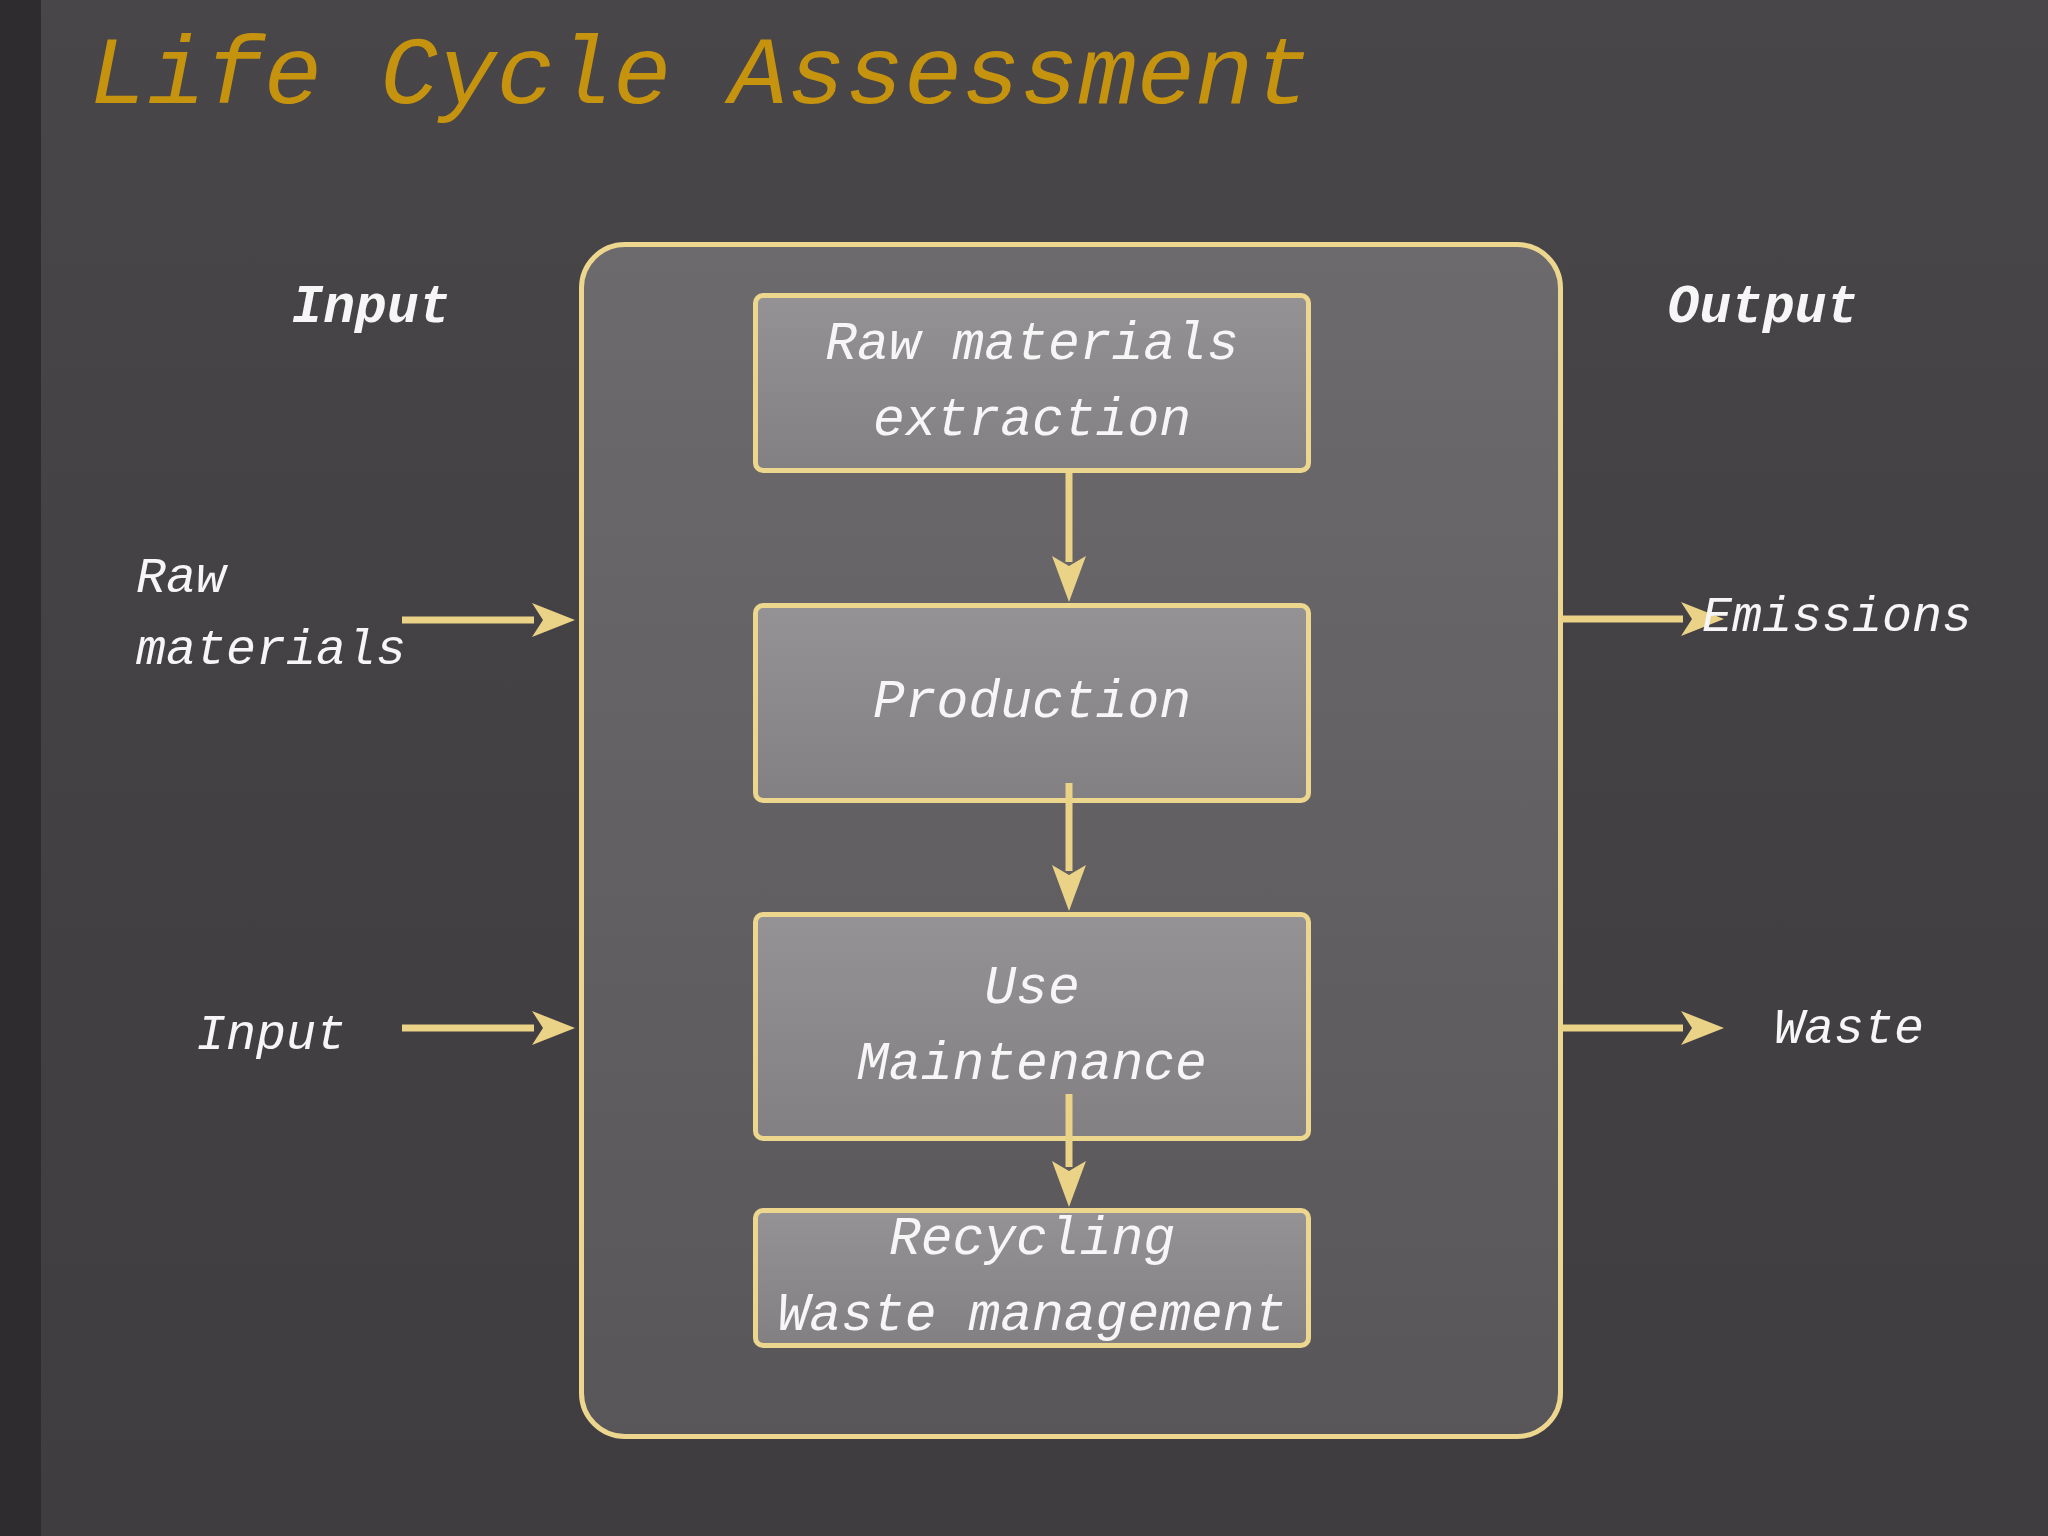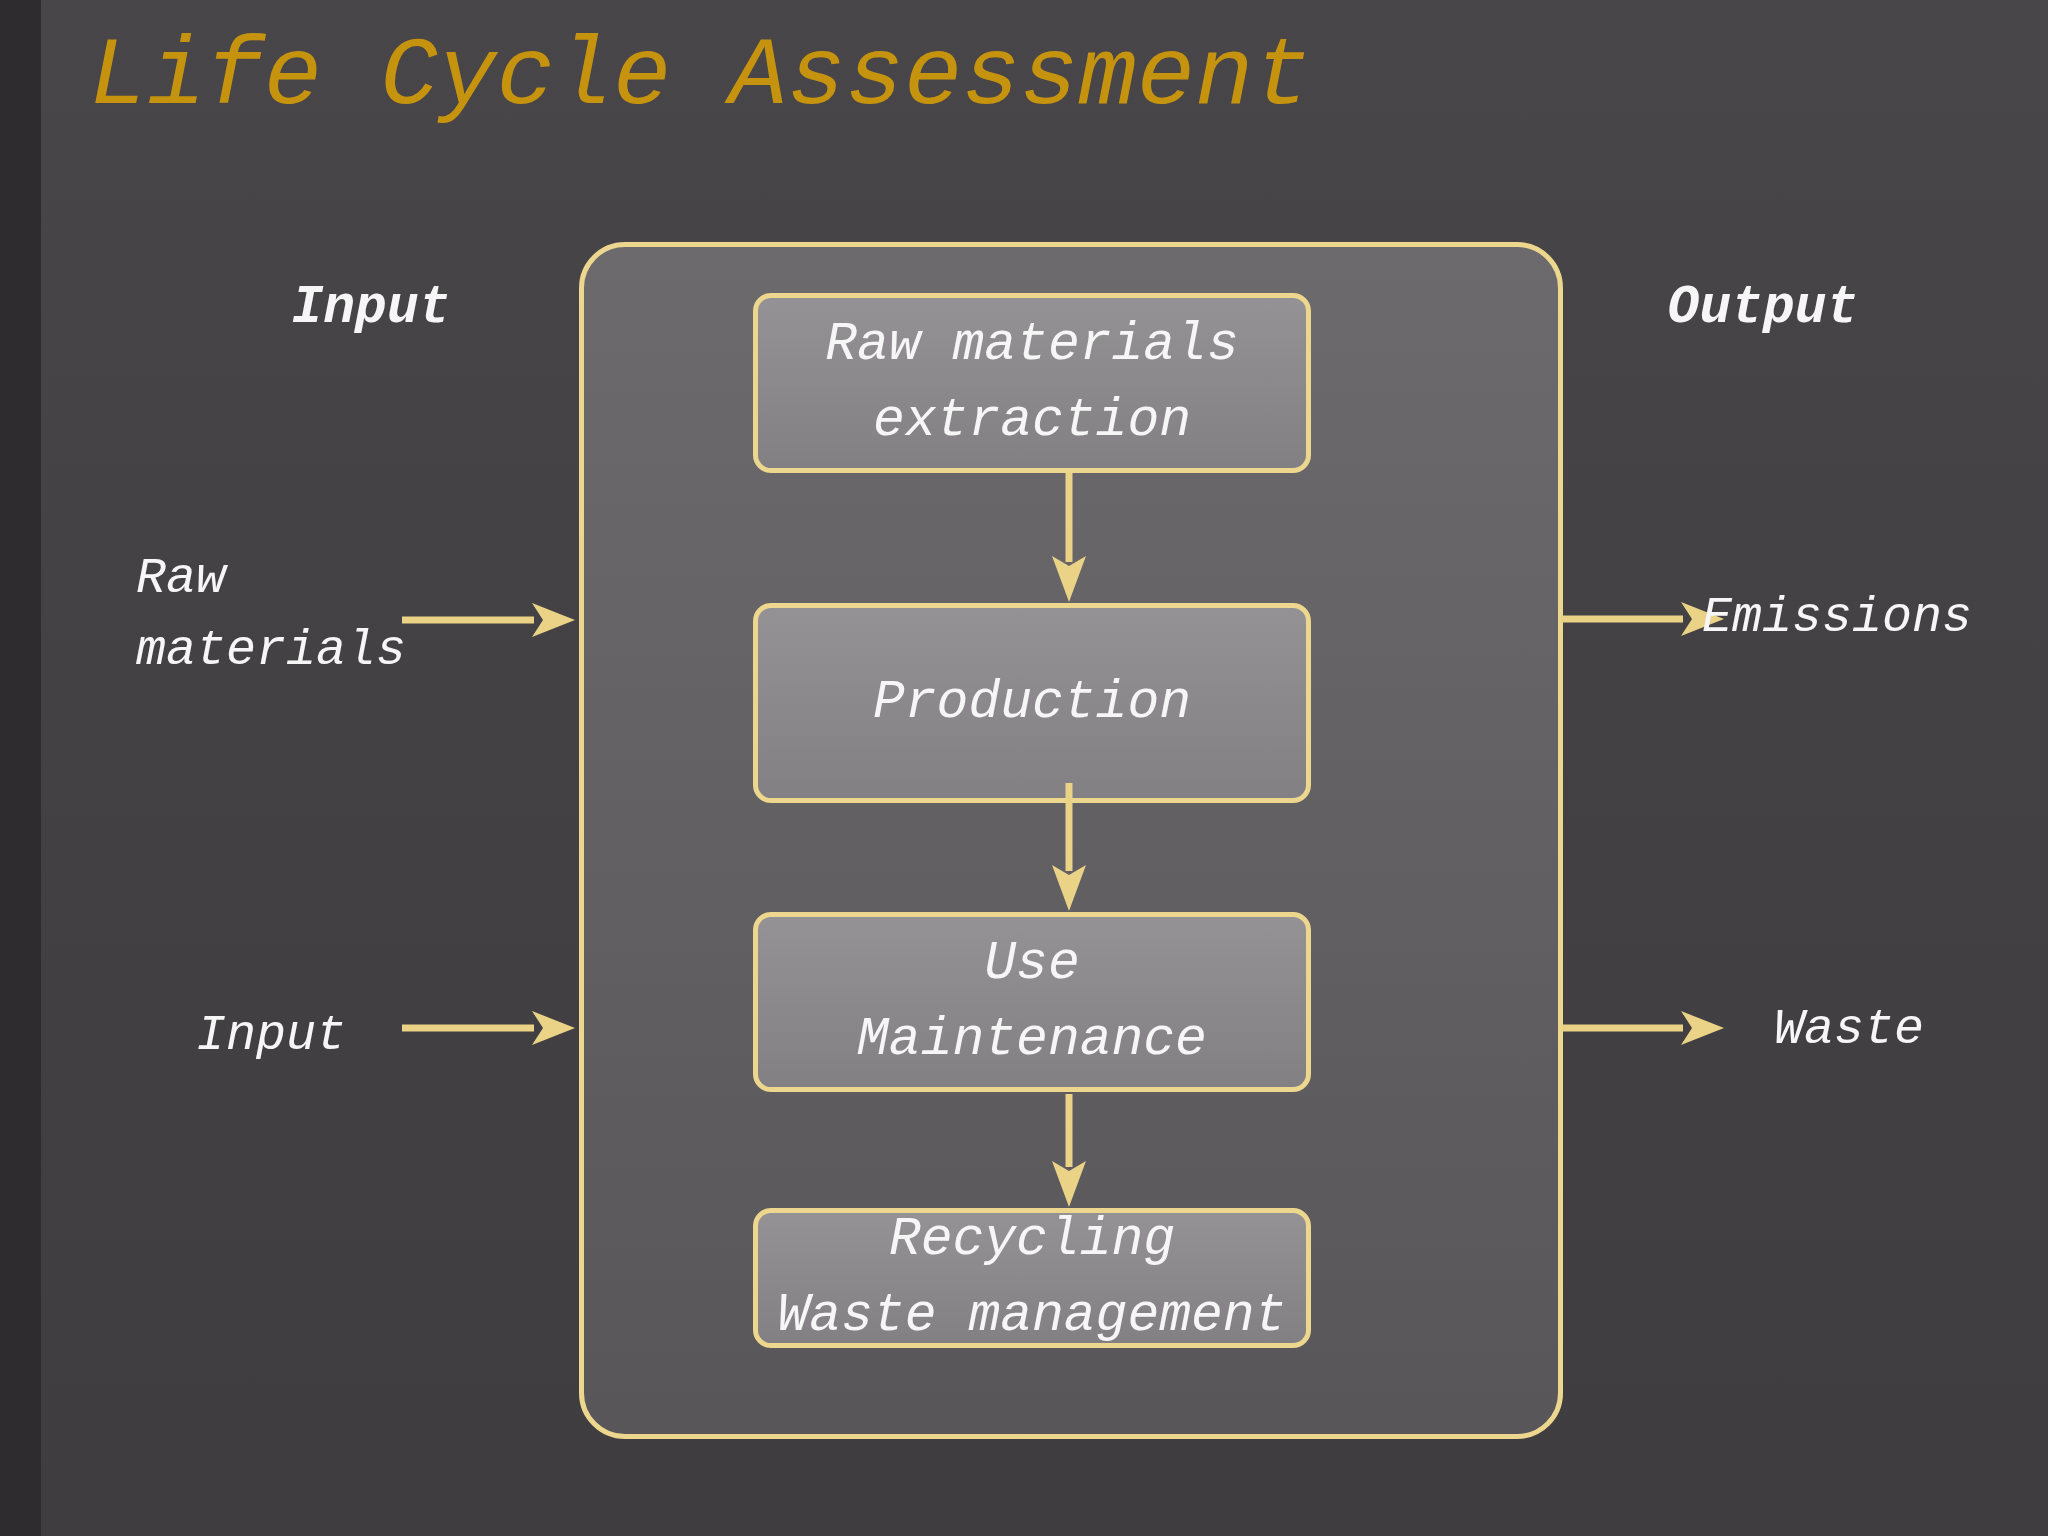--- a/index.html
+++ b/index.html
@@ -21,30 +21,30 @@
   .syscontainer{
     position:absolute;left:538px;top:242px;
     width:984px;height:1197px;
     box-sizing:border-box;
     border:5px solid #edd78e;border-radius:46px;
     background:linear-gradient(180deg,#6c6a6c 0%,#585658 100%);
   }
   .pbox{
     position:absolute;left:712px;width:558px;
     box-sizing:border-box;
-    border:5px solid #edd78e;border-radius:18px;
+    border:5px solid #edd78e;border-radius:10px;
     background:linear-gradient(180deg,#949294 0%,#828082 100%);
     color:#f7f6f7;font-size:53px;line-height:76px;
     display:flex;flex-direction:column;align-items:center;justify-content:center;
     text-align:center;
   }
   .pbox .line{display:block;}
   .pbox1{top:293px;height:180px;}
   .pbox2{top:603px;height:200px;}
-  .pbox3{top:912px;height:180px;}
+  .pbox3{top:912px;height:229px;}
   .pbox4{top:1208px;height:140px;}
   .arrow{position:absolute;}
   .v1{left:1006px;top:473px;}
   .v2{left:1006px;top:783px;}
   .v3{left:1006px;top:1094px;}
   .h1{left:361px;top:598px;}
   .h2{left:361px;top:1006px;}
   .h3{left:1520px;top:597px;}
   .h4{left:1520px;top:1006px;}
   .sidelabel{

